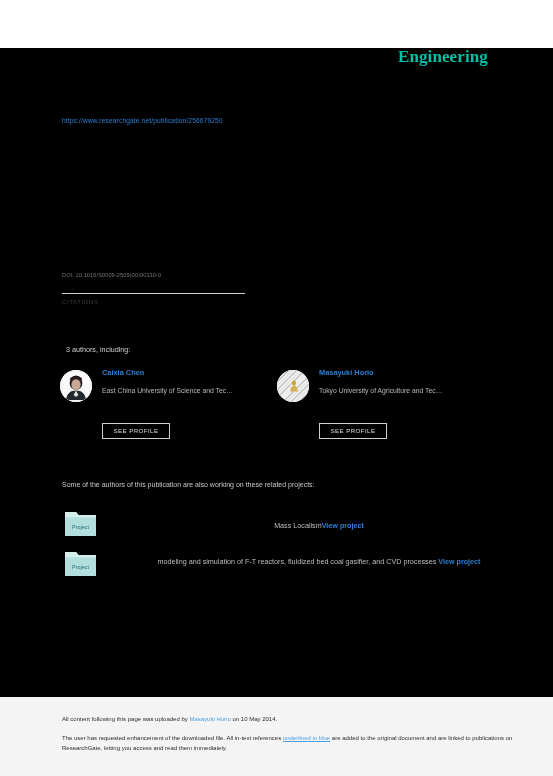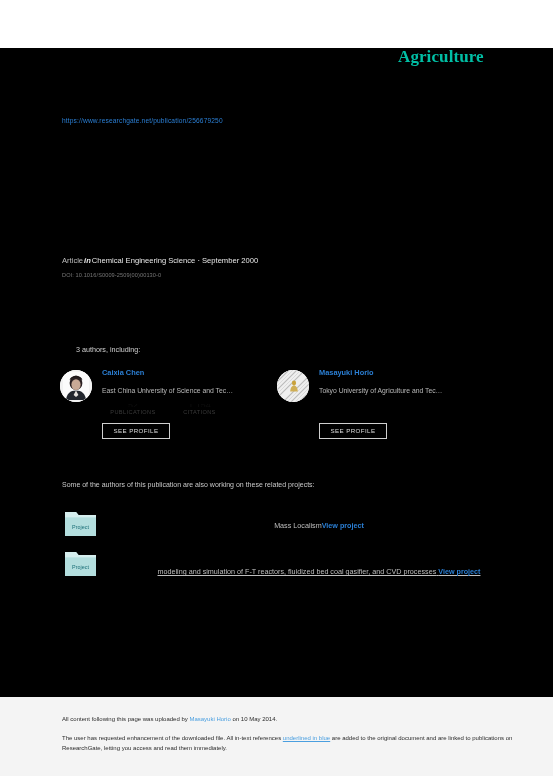--- a/index.html
+++ b/index.html
@@ -98,21 +98,21 @@
   }
   .stat-label {
     margin-top: 4px;
     font-size: 6.2px;
     letter-spacing: 0.5px;
     color: #3b3b3b;
   }
   
   .authors-head {
     position: absolute;
-    left: 76px; top: 345px;
+    left: 66px; top: 345px;
     font-size: 7.2px;
     color: #d0d0d0;
     white-space: nowrap;
   }
   
   .author {
     position: absolute;
     top: 368px;
     width: 215px;
     height: 80px;
@@ -205,21 +205,21 @@
   }
   .project-text {
     position: absolute;
     left: 47px; top: 11px;
     width: 420px;
     font-size: 7.2px;
     color: #bfbfbf;
     line-height: 13px;
     text-align: center;
   }
-  .project-row-2 .project-text { top: 17px; text-decoration: underline; }
+  .project-row-2 .project-text { top: 7px; }
   .view-project {
     color: #2b7fd4;
     font-weight: bold;
     cursor: pointer;
   }
   
   .footer {
     position: absolute;
     left: 0; top: 697px;
     width: 553px; height: 79px;
@@ -248,58 +248,50 @@
 </style>
 </head>
 <body>
 
 <div id="page">
 
   <div class="top-strip"></div>
 
   <div class="dark-panel"></div>
 
-  <div class="rg-logo">Agriculture</div>
+  <div class="rg-logo">Engineering</div>
 
   <div class="pub-url">https://www.researchgate.net/publication/256679250</div>
 
-  <div class="article-line">
-    <span class="art-word">Article</span><span class="art-in">in</span><span class="art-journal">Chemical Engineering Science · September 2000</span>
-  </div>
 
   <div class="doi-line">DOI: 10.1016/S0009-2509(00)00130-0</div>
 
+  <div class="stat stat-citations">
+    <div class="stat-value">19</div>
+    <div class="stat-rule"></div>
+    <div class="stat-label">CITATIONS</div>
+  </div>
 
 
   <div class="authors-head">3 authors, including:</div>
 
   <div class="author author-1">
     <div class="avatar">
       <svg width="32" height="32" viewBox="0 0 32 32" aria-hidden="true">
         <rect x="0" y="0" width="32" height="32" fill="#f2f2f2"></rect>
         <rect x="3" y="2" width="26" height="28" fill="#fbfbfb"></rect>
         <ellipse cx="16" cy="13" rx="6.4" ry="7" fill="#2a2022"></ellipse>
         <ellipse cx="16" cy="14.6" rx="4.6" ry="5.4" fill="#c9a996"></ellipse>
         <path d="M9.6 10.2 Q16 4.4 22.4 10.2 Q22 7 16 5.6 Q10 7 9.6 10.2 Z" fill="#1d1719"></path>
         <path d="M16 20.4 C10.2 20.4 6.6 23.6 6 30 L26 30 C25.4 23.6 21.8 20.4 16 20.4 Z" fill="#23272e"></path>
         <path d="M16 20.6 L13.6 25 L16 27 L18.4 25 Z" fill="#e6e2de"></path>
       </svg>
     </div>
     <div class="author-name">Caixia Chen</div>
     <div class="author-affil">East China University of Science and Tec…</div>
-    <div class="author-metrics">
-      <div class="metric">
-        <div class="metric-value">52</div>
-        <div class="metric-label">PUBLICATIONS</div>
-      </div>
-      <div class="metric">
-        <div class="metric-value">1,154</div>
-        <div class="metric-label">CITATIONS</div>
-      </div>
-    </div>
     <button class="see-profile">SEE PROFILE</button>
   </div>
 
   <div class="author author-2">
     <div class="avatar">
       <svg width="32" height="32" viewBox="0 0 32 32" aria-hidden="true">
         <rect x="0" y="0" width="32" height="32" fill="#efefef"></rect>
         <g stroke="#b9b9b9" stroke-width="1.1">
           <line x1="-6" y1="10" x2="10" y2="-6"></line>
           <line x1="-6" y1="18" x2="18" y2="-6"></line>

